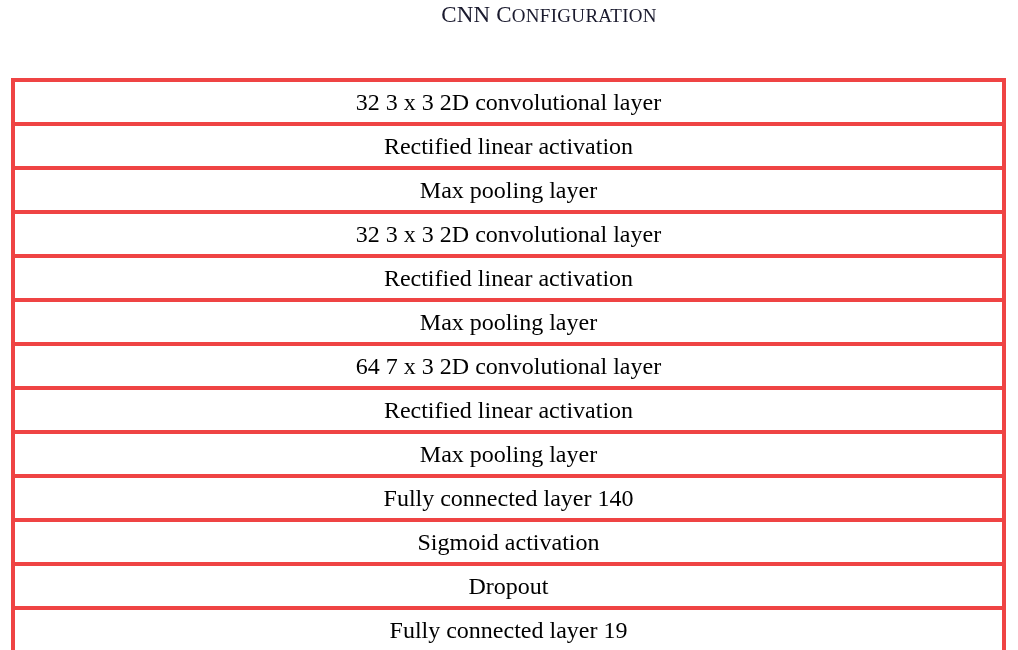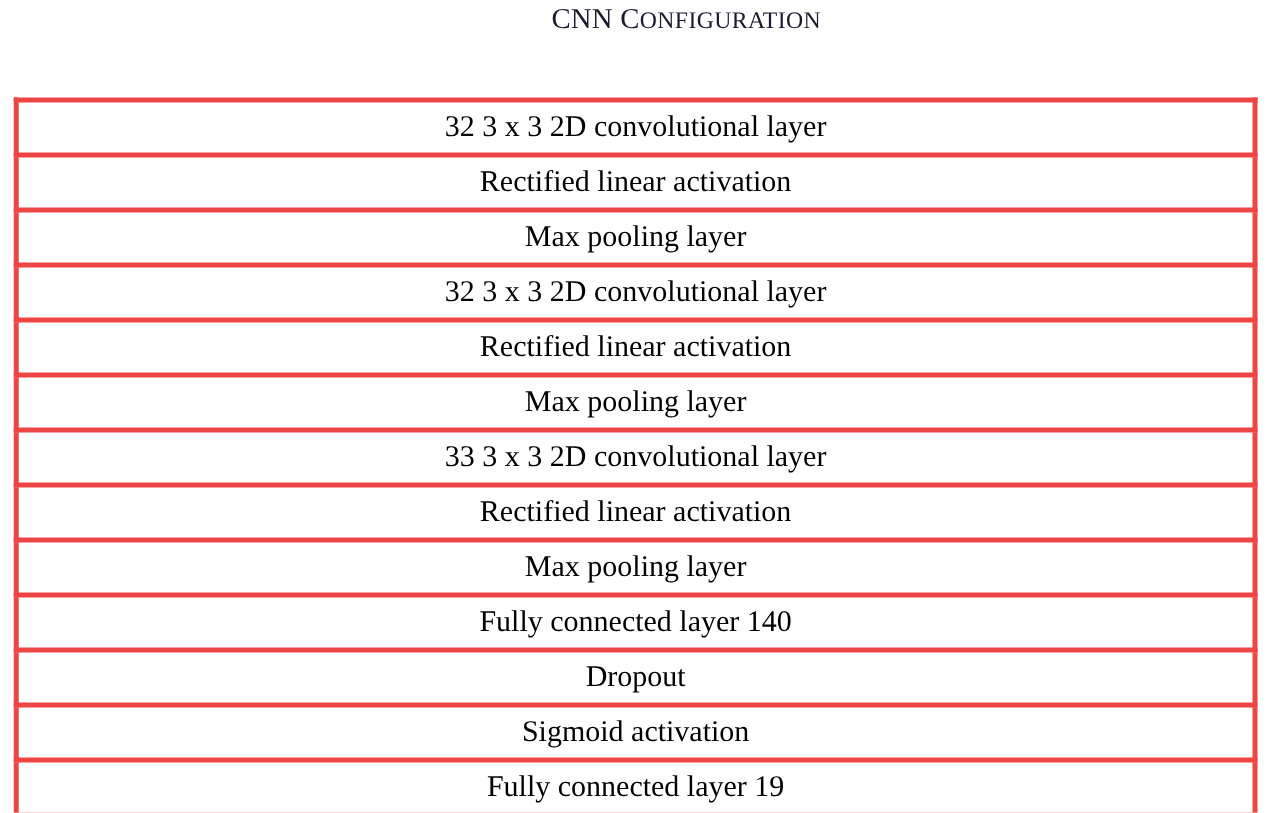--- a/index.html
+++ b/index.html
@@ -94,36 +94,36 @@
       <tr>
         <td>32 3 x 3 2D convolutional layer</td>
       </tr>
       <tr>
         <td>Rectified linear activation</td>
       </tr>
       <tr>
         <td>Max pooling layer</td>
       </tr>
       <tr>
-        <td>33 3 x 3 2D convolutional layer</td>
+        <td>64 7 x 3 2D convolutional layer</td>
       </tr>
       <tr>
         <td>Rectified linear activation</td>
       </tr>
       <tr>
         <td>Max pooling layer</td>
       </tr>
       <tr>
         <td>Fully connected layer 140</td>
       </tr>
       <tr>
-        <td>Dropout</td>
+        <td>Sigmoid activation</td>
       </tr>
       <tr>
-        <td>Sigmoid activation</td>
+        <td>Dropout</td>
       </tr>
       <tr>
         <td>Fully connected layer 19</td>
       </tr>
       <tr>
         <td>Softmax</td>
       </tr>
     </tbody>
   </table>
 

